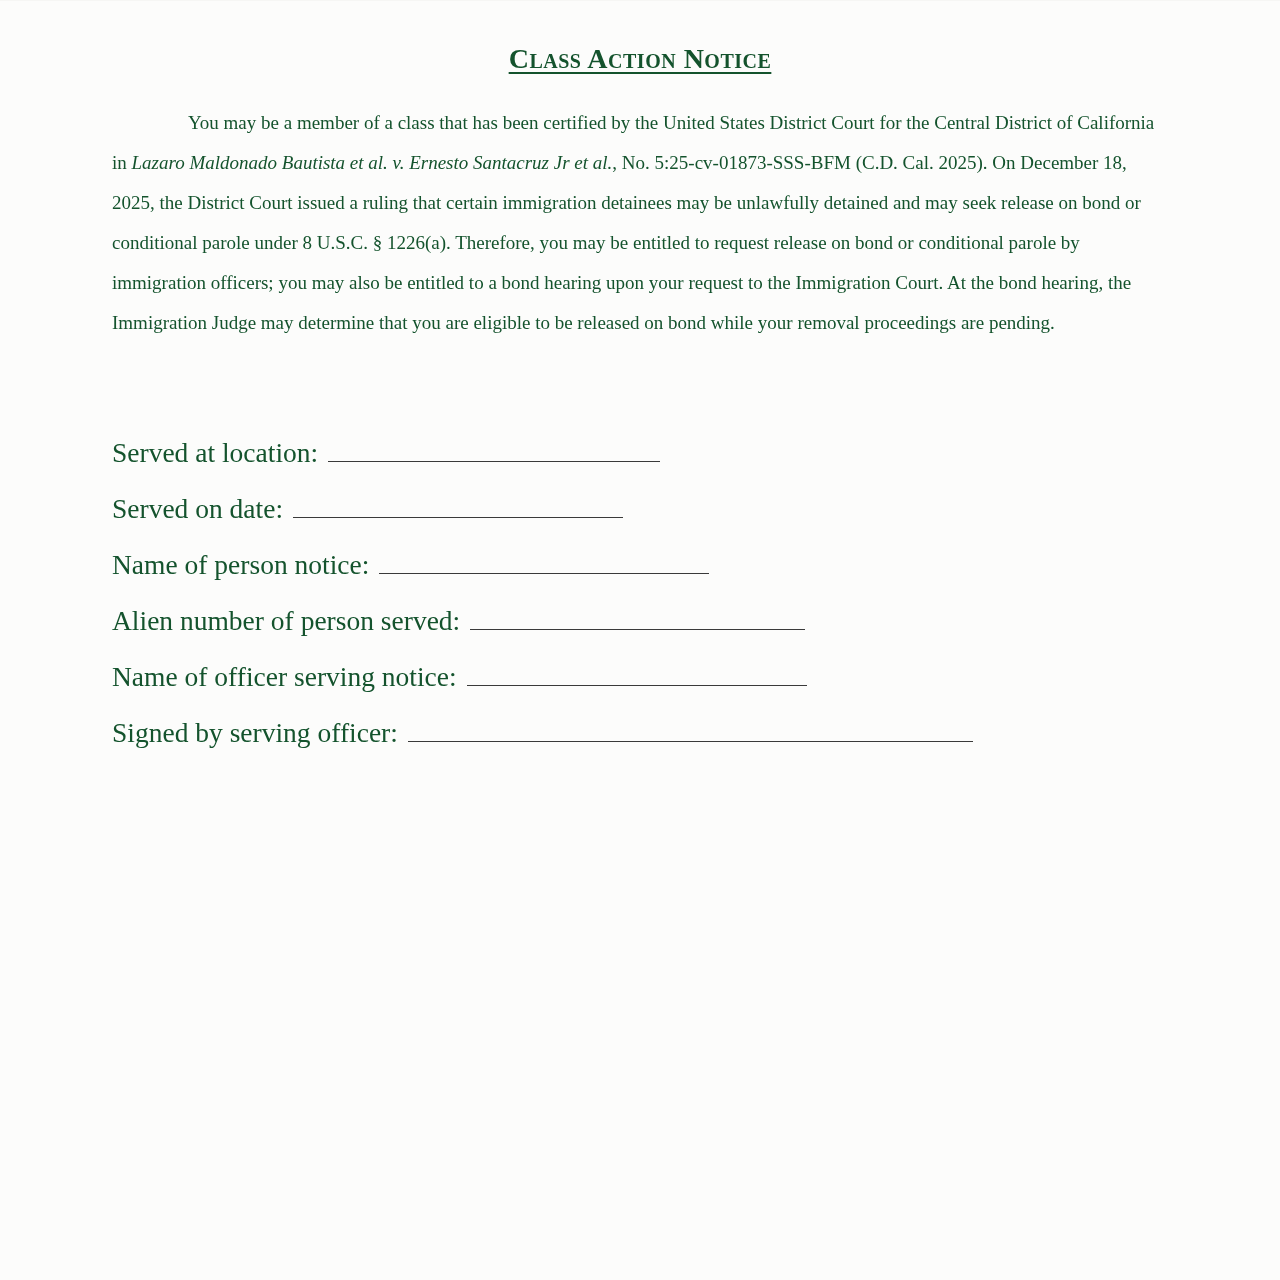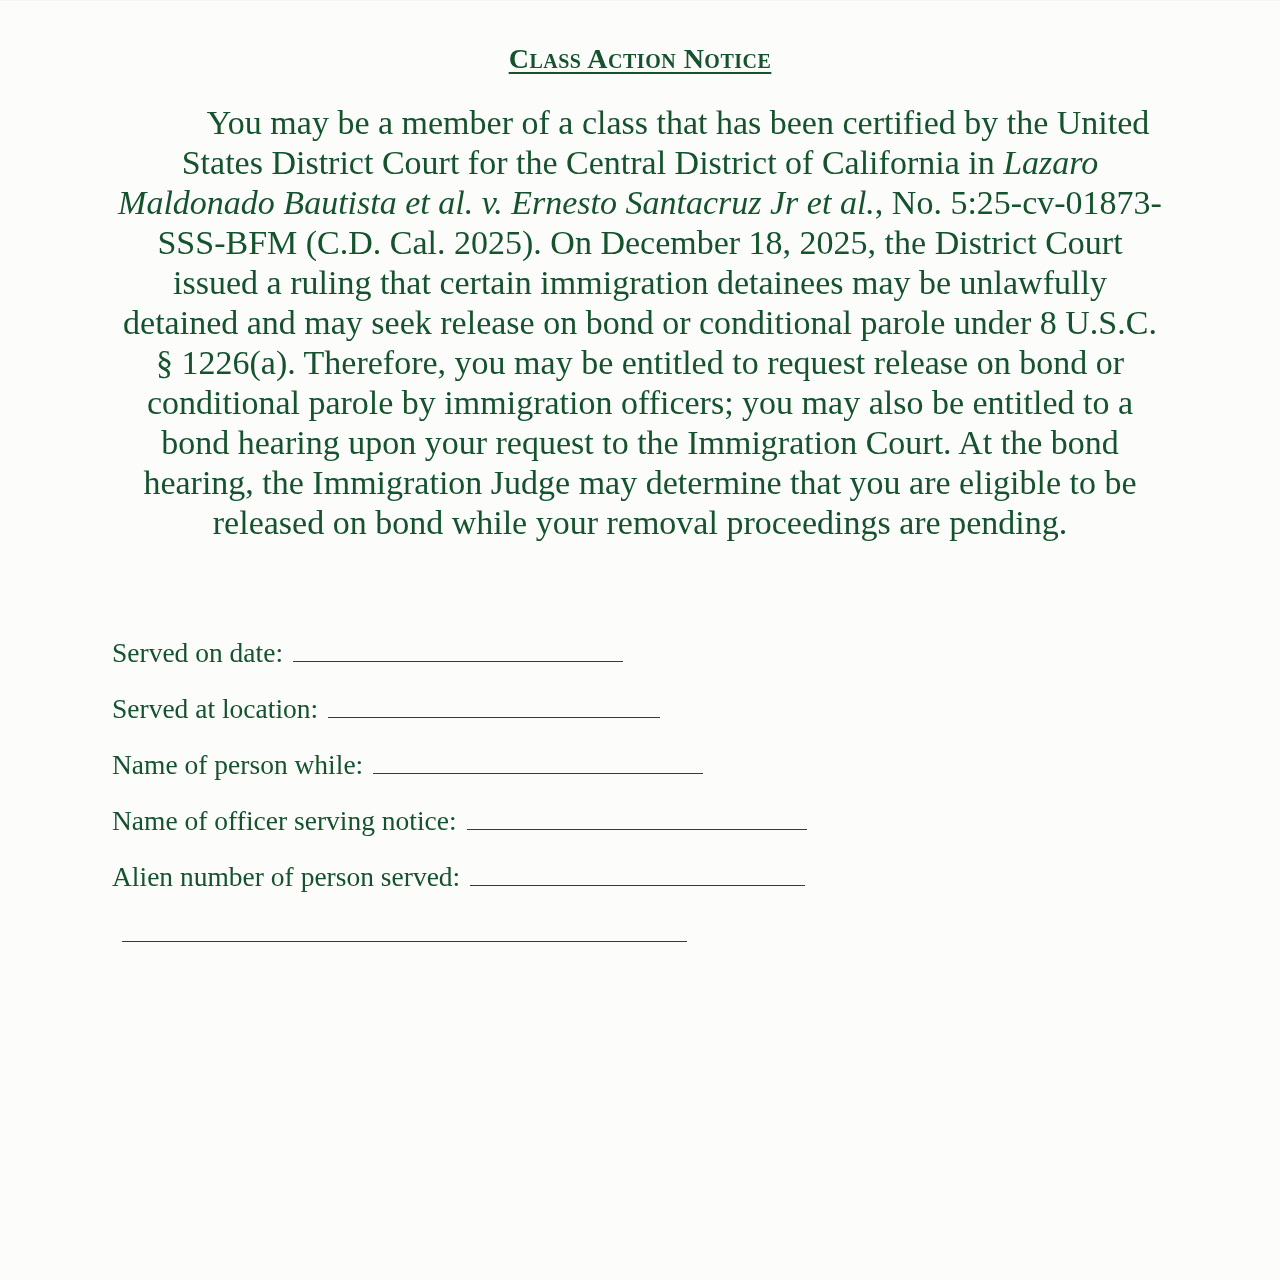--- a/index.html
+++ b/index.html
@@ -25,25 +25,25 @@
     font-weight: bold;
     font-variant: small-caps;
     letter-spacing: 0.5px;
     margin: 6px 0 28px 0;
   }
   .doc-title .underlined {
     text-decoration: underline;
     text-underline-offset: 4px;
   }
   .body-paragraph {
-    font-size: 34px;
+    font-size: 19px;
     line-height: 40px;
     text-indent: 76px;
     margin: 0 0 26px 0;
-    text-align: center;
+    text-align: left;
   }
   .body-paragraph em {
     font-style: italic;
   }
   .form-section {
     margin-top: 92px;
   }
   .form-row {
     font-size: 27.5px;
     line-height: 34px;
@@ -71,39 +71,39 @@
   <div class="doc-title">
     <span class="underlined">Class Action Notice</span>
   </div>
 
   <p class="body-paragraph"><span>You may be a member of a class that has been certified by the United States District Court for the Central District of California in </span><em>Lazaro Maldonado Bautista et al. v. Ernesto Santacruz Jr et al.</em><span>, No. 5:25-cv-01873-SSS-BFM (C.D. Cal. 2025).  On December 18, 2025, the District Court issued a ruling that certain immigration detainees may be unlawfully detained and may seek release on bond or conditional parole under 8 U.S.C. § 1226(a).  Therefore, you may be entitled to request release on bond or conditional parole by immigration officers; you may also be entitled to a bond hearing upon your request to the Immigration Court.  At the bond hearing, the Immigration Judge may determine that you are eligible to be released on bond while your removal proceedings are pending.</span></p>
 
 
   <div class="form-section">
 
     <div class="form-row">
+      <span>Served at location:</span><span class="blank-line w-332"></span>
+    </div>
+
+    <div class="form-row">
       <span>Served on date:</span><span class="blank-line w-330"></span>
     </div>
 
     <div class="form-row">
-      <span>Served at location:</span><span class="blank-line w-332"></span>
+      <span>Name of person notice:</span><span class="blank-line w-330"></span>
     </div>
 
     <div class="form-row">
-      <span>Name of person while:</span><span class="blank-line w-330"></span>
+      <span>Alien number of person served:</span><span class="blank-line w-335"></span>
     </div>
 
     <div class="form-row">
       <span>Name of officer serving notice:</span><span class="blank-line w-340"></span>
     </div>
 
-    <div class="form-row">
-      <span>Alien number of person served:</span><span class="blank-line w-335"></span>
-    </div>
-
 
     <div class="form-row">
-      <span class="blank-line w-565"></span>
+      <span>Signed by serving officer:</span><span class="blank-line w-565"></span>
     </div>
 
   </div>
 
 </div>
 
 </body></html>

